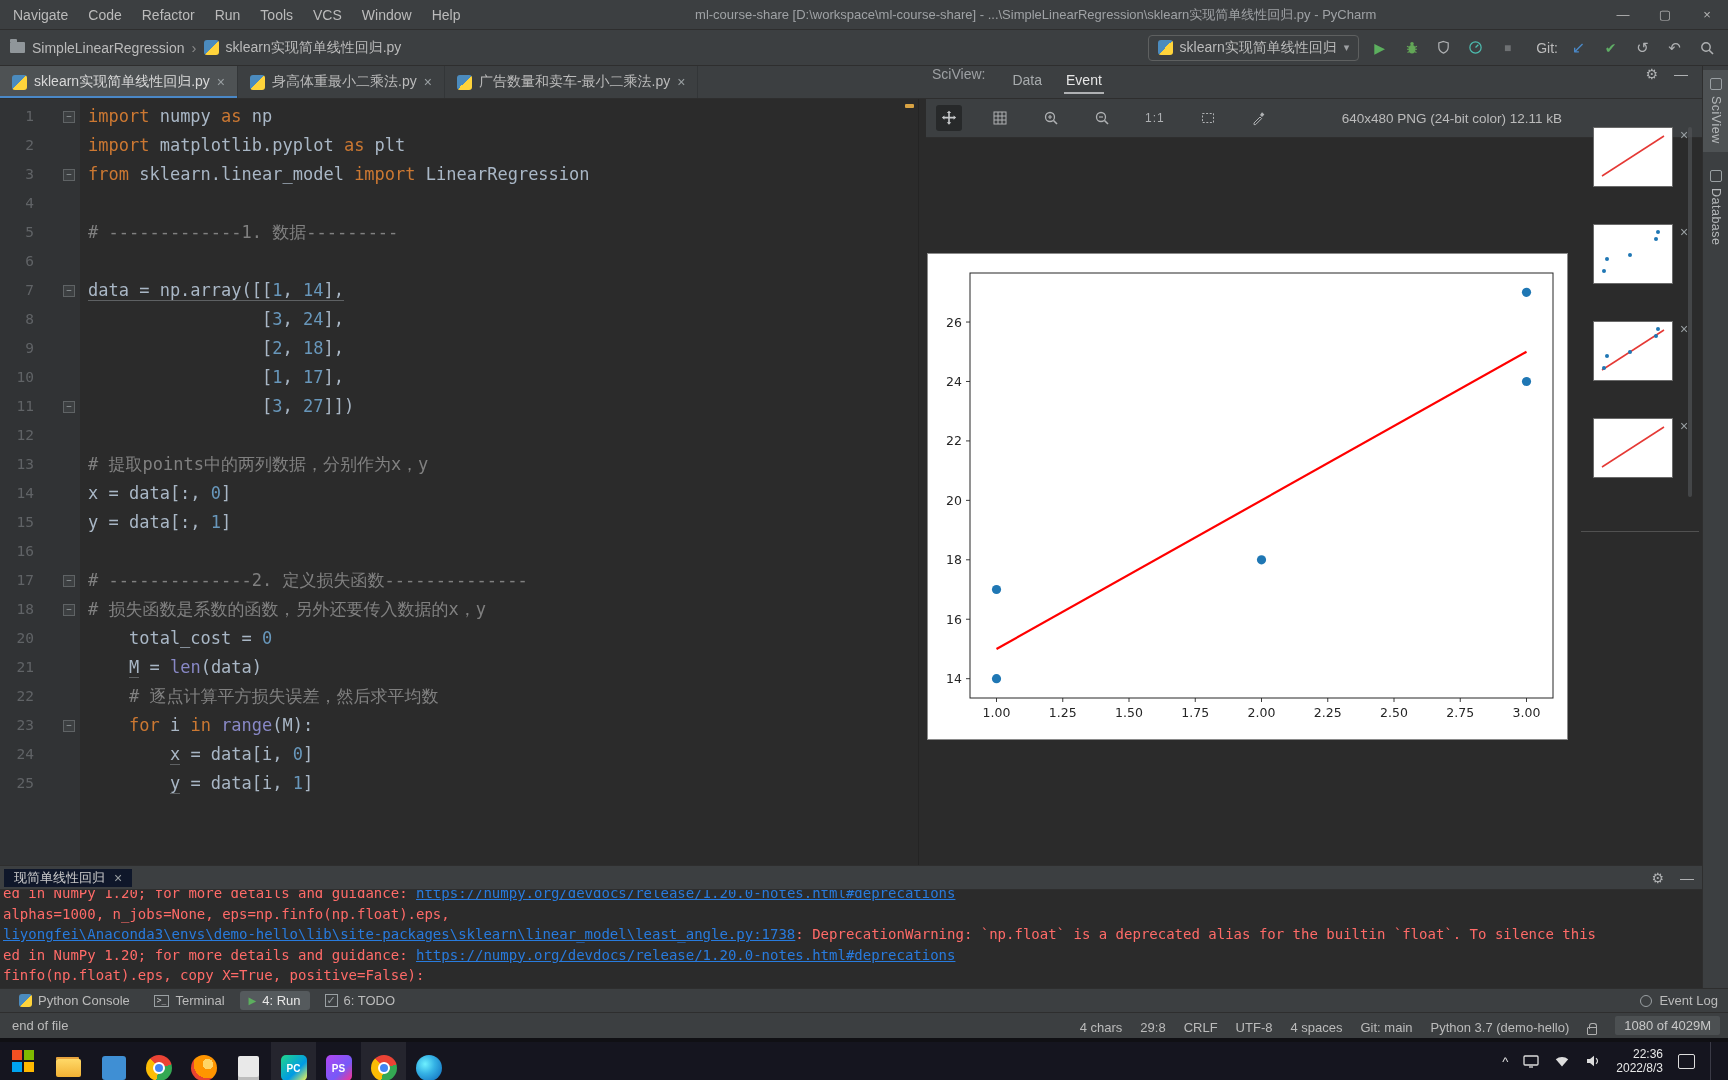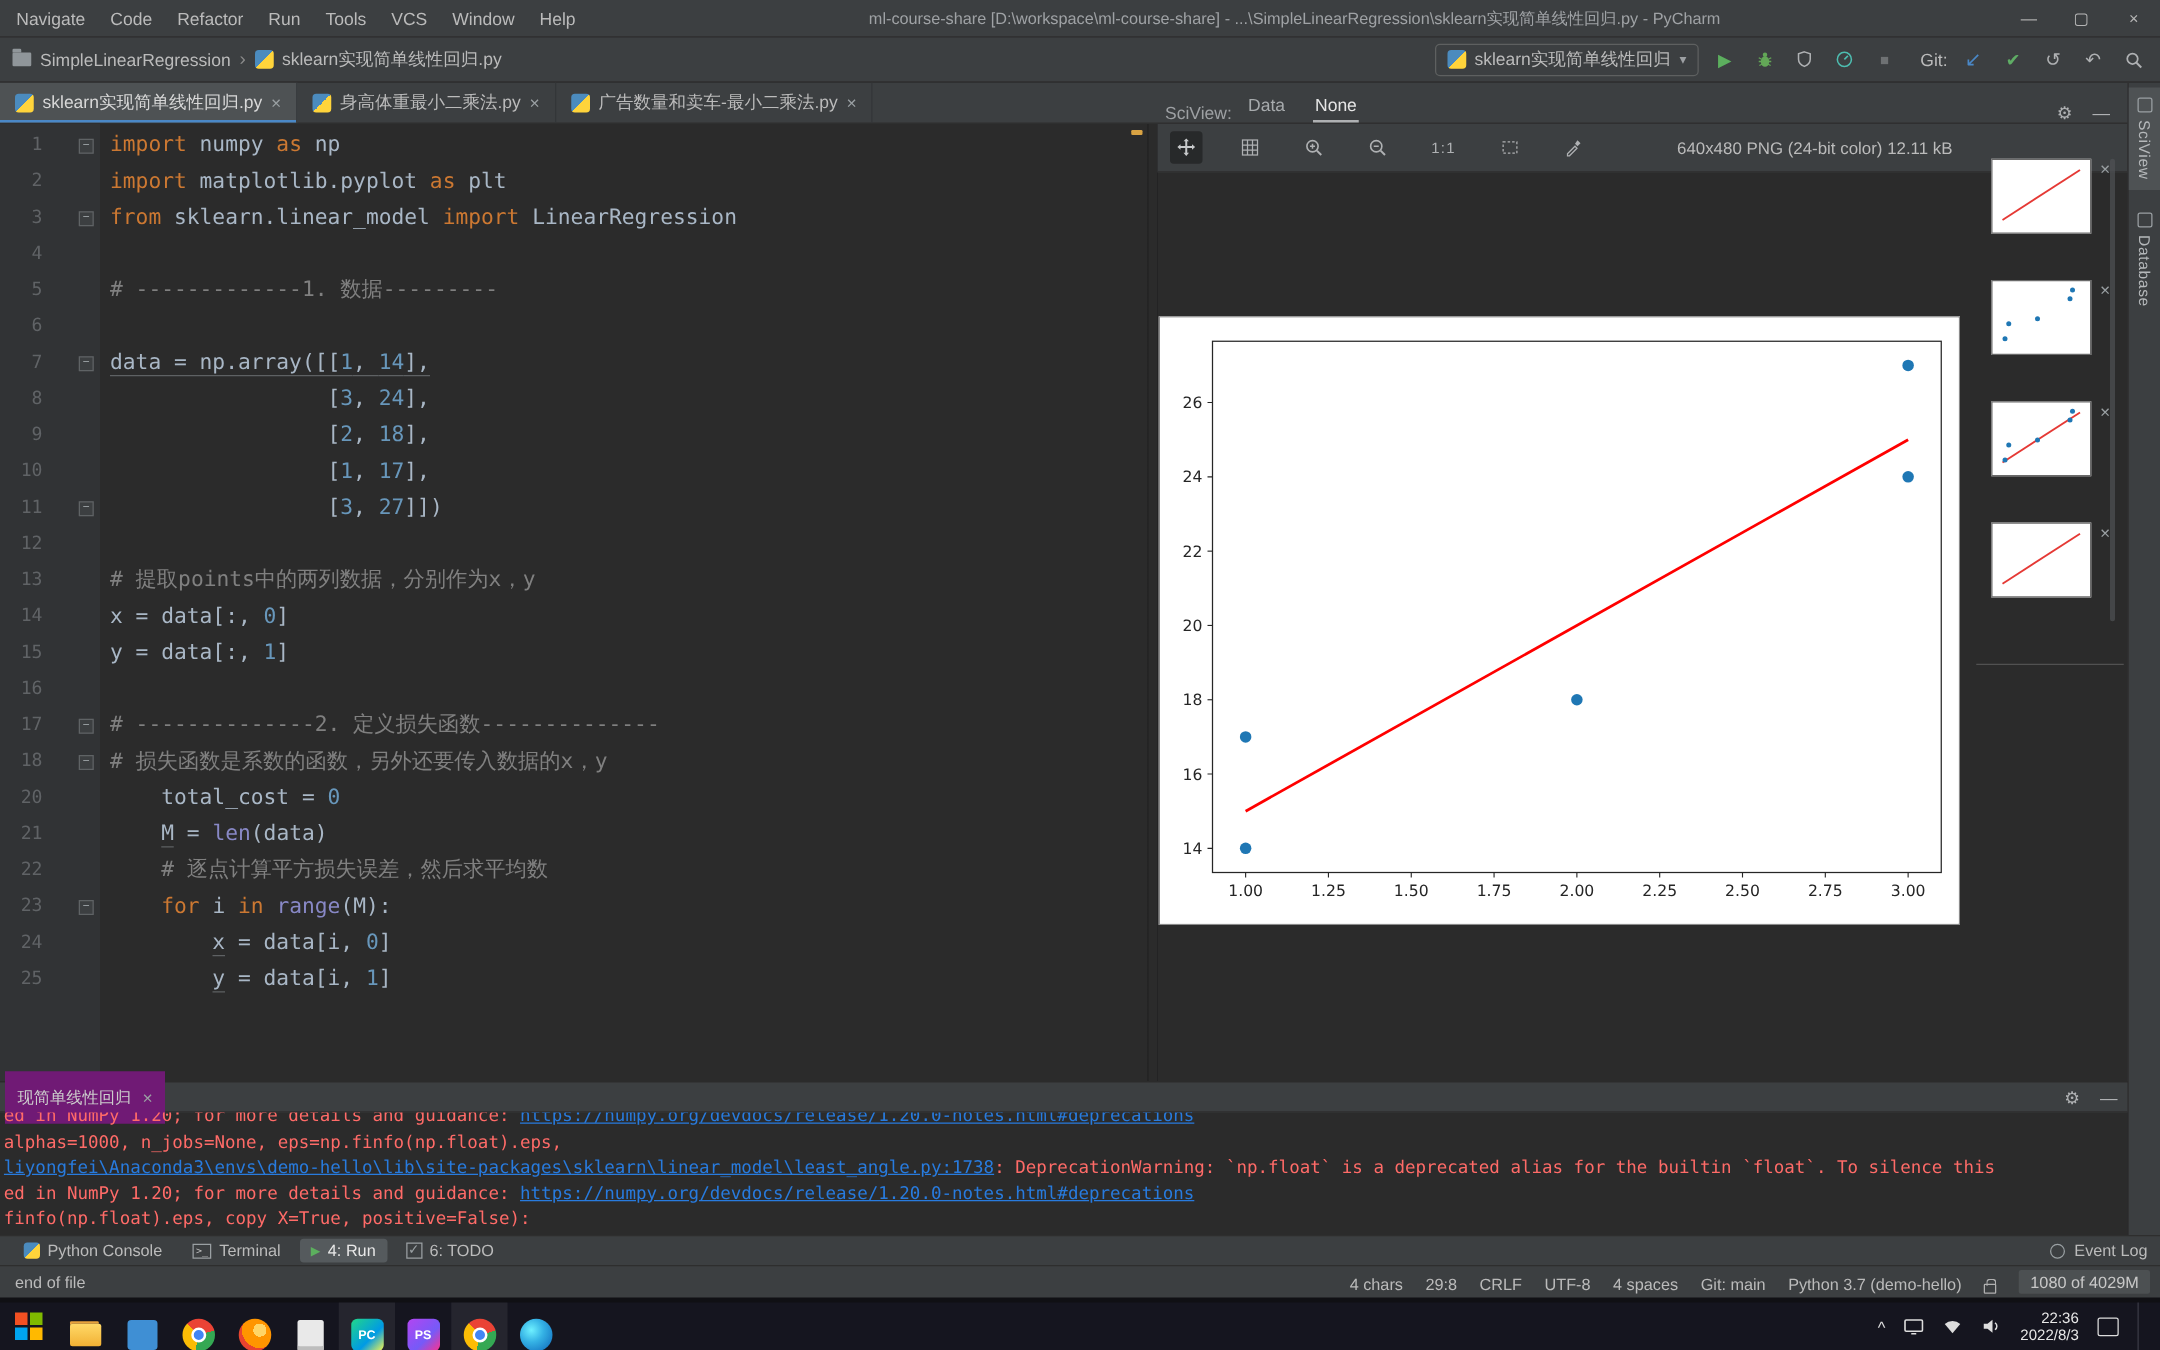--- a/index.html
+++ b/index.html
@@ -32,21 +32,21 @@
   .nav-ic.git-upd{color:#4a88c7;font-size:16px}
   .nav-ic.git-com{color:#5fad65;font-size:14px}
   .git-label{font-size:14px;color:#bbb;margin-left:8px}
 
   
   .tabs-row{position:absolute;left:0;top:66px;right:26px;height:33px;background:#3c3f41;border-bottom:1px solid #2e2e2e;display:flex;z-index:4}
   .editor-tabs{width:918px;display:flex;flex:none}
   .etab{display:flex;align-items:center;gap:7px;padding:0 12px;font-size:14px;color:#bbb;border-right:1px solid #333638;white-space:nowrap}
   .etab.active{background:#4e5254;color:#d8d8d8;box-shadow:inset 0 -2px 0 #4a88c7}
   .tab-close{color:#9aa0a3;font-size:14px}
-  .sciview-header{flex:1;display:flex;align-items:flex-end;gap:11px;padding:0 14px 0 14px}
+  .sciview-header{flex:1;display:flex;align-items:flex-start;gap:25px;padding:0 14px 0 14px}
   .sv-label{font-size:14px;color:#9da0a3}
   .sv-tabs{display:flex;gap:20px}
   .sv-tab{font-size:14px;color:#a7abad;padding:6px 2px}
   .sv-tab.active{color:#e6e6e6;box-shadow:inset 0 -2px 0 #afb1b3}
   .sv-actions{margin-left:auto;display:flex;gap:16px;color:#afb1b3;font-size:14px}
 
   
   .code-area{position:absolute;left:0;top:99px;width:918px;bottom:215px;overflow:hidden;padding-top:3px;
     background:linear-gradient(90deg,#313335 0,#313335 80px,#2b2b2b 80px)}
   .code-line{display:flex;height:29px;line-height:29px;font-family:"DejaVu Sans Mono",monospace;font-size:17px;white-space:pre}
@@ -87,21 +87,21 @@
   
   .tool-strip{position:absolute;right:0;top:66px;width:26px;bottom:92px;background:#3c3f41;border-left:1px solid #2e2e2e;display:flex;flex-direction:column;align-items:center;padding-top:4px;gap:10px}
   .strip-tab{display:flex;flex-direction:column;align-items:center;gap:6px;padding:8px 0;width:100%;color:#b5b8ba}
   .strip-tab.active{background:#4e5254}
   .strip-icon{width:12px;height:12px;border:1.5px solid #9aa0a3;border-radius:2px;flex:none}
   .strip-label{writing-mode:vertical-rl;font-size:12.5px;letter-spacing:.5px}
 
   
   .console{position:absolute;left:0;right:26px;top:865px;height:123px;background:#2b2b2b;border-top:1px solid #2e2e2e}
   .console-header{height:24px;background:#3c3f41;display:flex;align-items:center;padding:0 8px 0 4px;border-bottom:1px solid #2e2e2e}
-  .console-tab{display:flex;align-items:center;gap:9px;background:#701a75;height:42px;padding:0 10px;font-size:13px;color:#ccc}
+  .console-tab{display:flex;align-items:center;gap:9px;background:#0f172a;height:18px;padding:0 10px;font-size:13px;color:#ccc}
   .console-header-right{margin-left:auto;display:flex;gap:16px;color:#afb1b3;font-size:14px}
   .console-output{position:absolute;top:24px;left:3px;right:0;bottom:0;overflow:hidden;font-family:"DejaVu Sans Mono",monospace;font-size:14px;line-height:20.5px;white-space:pre}
   .console-line:first-child{margin-top:-7px}
   .c-err{color:#ff6b68}
   .c-link{color:#287bde;text-decoration:underline}
 
   
   .tool-row{position:absolute;left:0;right:0;top:988px;height:24px;background:#3c3f41;border-top:1px solid #2e2e2e;display:flex;align-items:center;padding:0 10px;font-size:13px;color:#bbb;z-index:5}
   .tool-btns{display:flex;align-items:center}
   .tool-btn{display:flex;align-items:center;gap:6px;padding:2px 9px;border-radius:3px;margin-right:6px;white-space:nowrap}
@@ -239,21 +239,21 @@
         <div class="etab">
           <span class="py-icon"></span>
           <span class="etab-label">广告数量和卖车-最小二乘法.py</span>
           <span class="tab-close">×</span>
         </div>
       </div>
     <div class="sciview-header">
       <span class="sv-label">SciView:</span>
       <div class="sv-tabs">
           <span class="sv-tab">Data</span>
-          <span class="sv-tab active">None</span>
+          <span class="sv-tab active">Event</span>
         </div>
       <div class="sv-actions">
         <span>⚙</span>
         <span>—</span>
       </div>
     </div>
   </div>
 
   <div class="code-area">
       <div class="code-line"><div class="gutter"><span class="ln">1</span><span class="fold has"></span></div><span class="code-text"><span class="tok kw">import</span><span class="tok pl"> numpy </span><span class="tok kw">as</span><span class="tok pl"> np</span></span></div>

